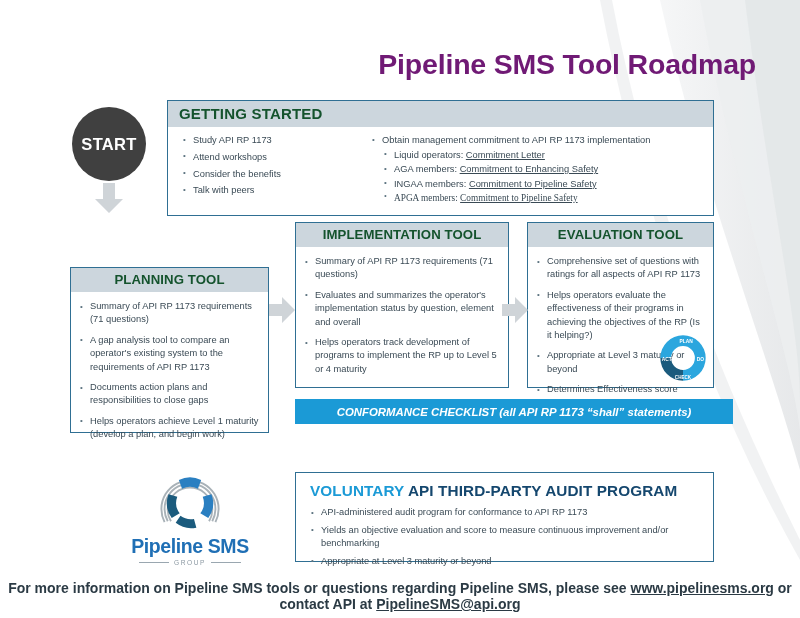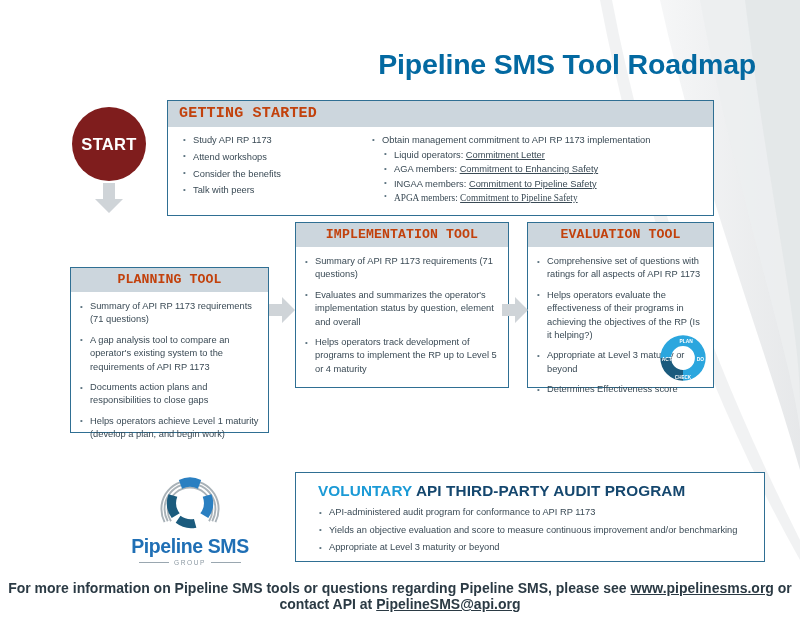--- a/index.html
+++ b/index.html
@@ -30,34 +30,34 @@
     height: 618px;
   }
 
   
   .title {
     position: absolute;
     top: 48px;
     right: 44px;
     font-size: 28.5px;
     font-weight: bold;
-    color: #0369a1;
+    color: #701a75;
     letter-spacing: -0.2px;
     white-space: nowrap;
   }
 
   
   .start-circle {
     position: absolute;
     left: 72px;
     top: 107px;
     width: 74px;
     height: 74px;
     border-radius: 50%;
-    background: #7f1d1d;
+    background: #404040;
     color: #ffffff;
     font-size: 16.5px;
     font-weight: bold;
     letter-spacing: 0.3px;
     display: flex;
     align-items: center;
     justify-content: center;
   }
   .start-arrow {
     position: absolute;
@@ -69,24 +69,23 @@
 
   
   .panel {
     position: absolute;
     background: #ffffff;
     border: 1px solid #2f6f93;
     box-sizing: border-box;
   }
   .panel-head {
     background: #ccd6dd;
-    color: #c2410c;
+    color: #14532d;
     font-weight: bold;
     box-sizing: border-box;
-    font-family: Liberation Mono, monospace;
   }
   .panel-body {
     box-sizing: border-box;
   }
 
   
   #getting-started {
     left: 167px;
     top: 100px;
     width: 547px;
@@ -214,23 +213,23 @@
   #peer-banner {
     left: 66px; top: 434px; width: 667px; height: 26px;
     font-size: 12.2px;
     letter-spacing: 0.15px;
   }
 
   
   #audit-program {
     left: 295px;
     top: 472px;
-    width: 470px;
+    width: 419px;
     height: 90px;
-    padding: 9px 12px 0 22px;
+    padding: 9px 12px 0 14px;
   }
   .audit-title {
     font-size: 15.3px;
     font-weight: bold;
     color: #15476e;
     margin-bottom: 6px;
     letter-spacing: 0.1px;
   }
   .audit-title .vol { color: #1b9ad6; }
   #audit-program ul.bullets > li { margin-bottom: 4px; line-height: 13.6px; }
@@ -386,20 +385,21 @@
         <path d="M50 92 A42 42 0 0 1 8 50 L28 50 A22 22 0 0 0 50 72 Z" fill="#1b5b7d"></path>
         <path d="M8 50 A42 42 0 0 1 50 8 L50 28 A22 22 0 0 0 28 50 Z" fill="#2ba6de"></path>
       </g>
       <text x="56" y="22" font-size="9" font-weight="bold" fill="#ffffff" text-anchor="middle" font-family="Liberation Sans, sans-serif">PLAN</text>
       <text x="82" y="56" font-size="9" font-weight="bold" fill="#ffffff" text-anchor="middle" font-family="Liberation Sans, sans-serif">DO</text>
       <text x="50" y="88" font-size="8.5" font-weight="bold" fill="#ffffff" text-anchor="middle" font-family="Liberation Sans, sans-serif">CHECK</text>
       <text x="20" y="56" font-size="9" font-weight="bold" fill="#ffffff" text-anchor="middle" font-family="Liberation Sans, sans-serif">ACT</text>
     </svg>
   </div>
 
+  <div class="banner" id="conformance-banner">CONFORMANCE CHECKLIST (all API RP 1173 “shall” statements)</div>
 
   <div id="logo-block">
     <svg class="logo-mark" viewBox="0 0 100 78">
       <g fill="none" stroke="#a9b2b8" stroke-width="2.4">
         <path d="M26 62 A28 28 0 1 1 74 62"></path>
         <path d="M22 62 A32 32 0 1 1 78 62"></path>
         <path d="M18 63 A36 36 0 1 1 82 63"></path>
       </g>
       <g>
         <path d="M36 10 A32 32 0 0 1 64 10 L60 21 A22 22 0 0 0 40 21 Z" fill="#2a7fc1"></path>

